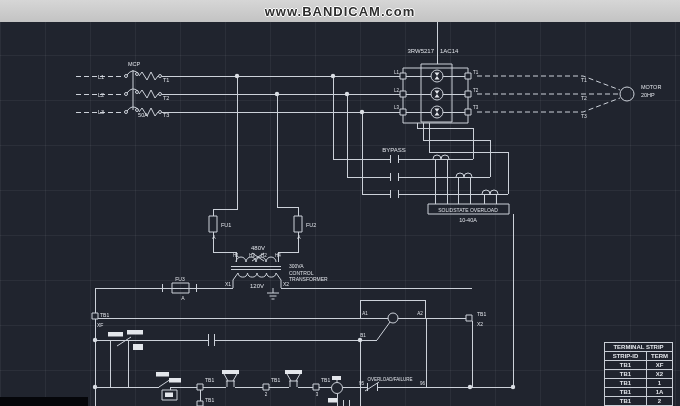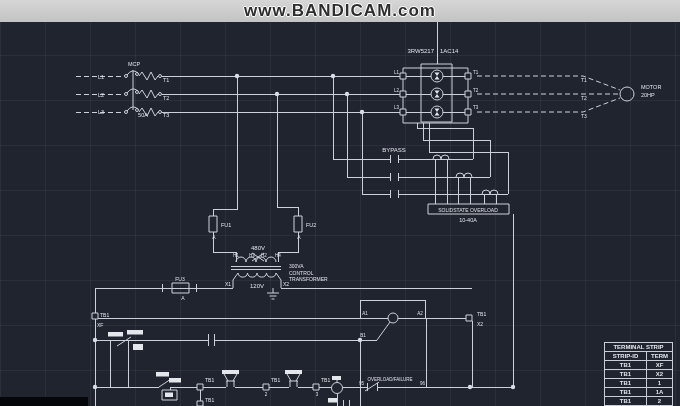--- a/index.html
+++ b/index.html
@@ -6,21 +6,21 @@
   #stage{position:relative;width:680px;height:406px;overflow:hidden;
     background-color:#20242e;
     background-image:
       linear-gradient(rgba(255,255,255,0.05) 1px, transparent 1px),
       linear-gradient(90deg, rgba(255,255,255,0.05) 1px, transparent 1px);
     background-size:45px 45px;background-position:0 10px;
     font-family:"Liberation Sans",sans-serif;}
   #banner{position:absolute;left:0;top:0;width:680px;height:22px;
     background:linear-gradient(#d6d6d6,#c3c3c3);
     display:flex;align-items:center;justify-content:center;}
-  #banner span{font-weight:bold;font-size:17px;letter-spacing:1px;color:#2e2e2e;
+  #banner span{font-weight:bold;font-size:13px;letter-spacing:1px;color:#2e2e2e;
     text-shadow:-1px 0 0 #fff,1px 0 0 #fff,0 -1px 0 #fff,0 1px 0 #fff;}
   svg#schematic{position:absolute;left:0;top:0;}
   svg#schematic path,svg#schematic line,svg#schematic rect,svg#schematic circle,svg#schematic polyline{
     vector-effect:non-scaling-stroke;}
   .ln{stroke:#ccd1d9;stroke-width:1;fill:none;}
   .crisp{shape-rendering:crispEdges;}
   .dash{stroke-dasharray:5,3;}
   .boxfill{fill:#20242e;stroke:#ccd1d9;stroke-width:1;}
   .solid{fill:#e3e6eb;stroke:none;}
   .dot{fill:#d9dde3;stroke:none;}

